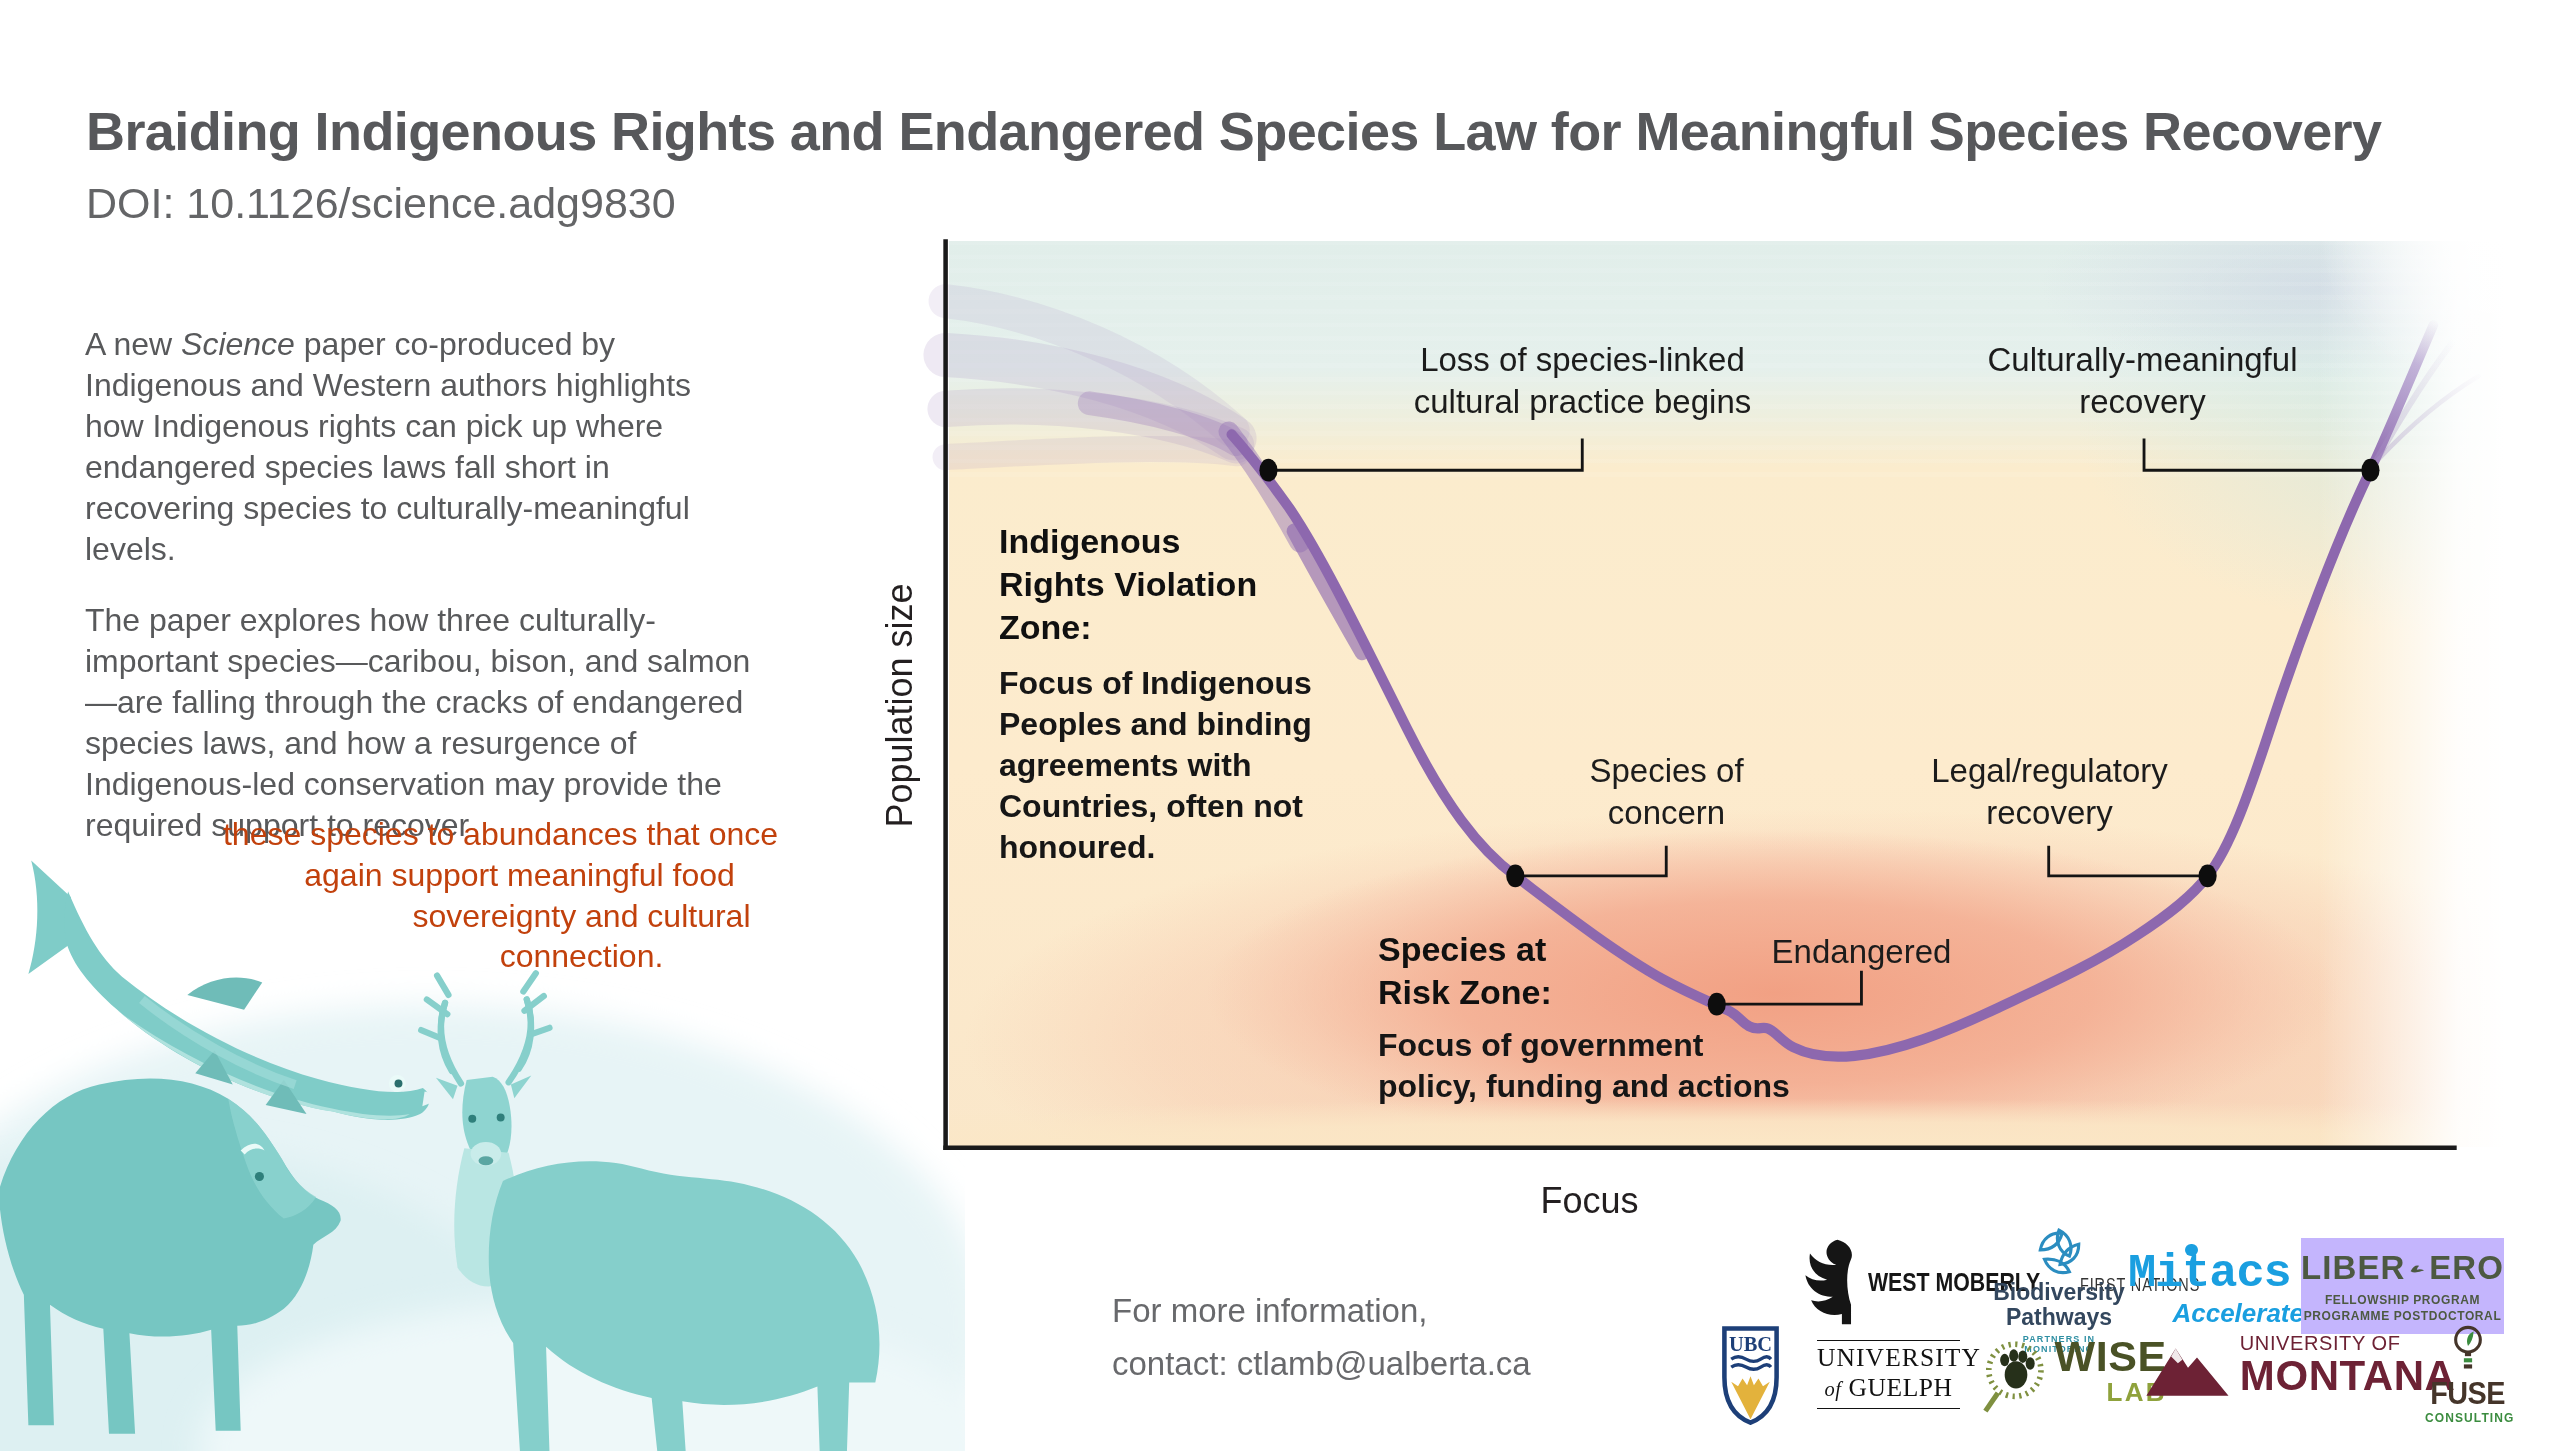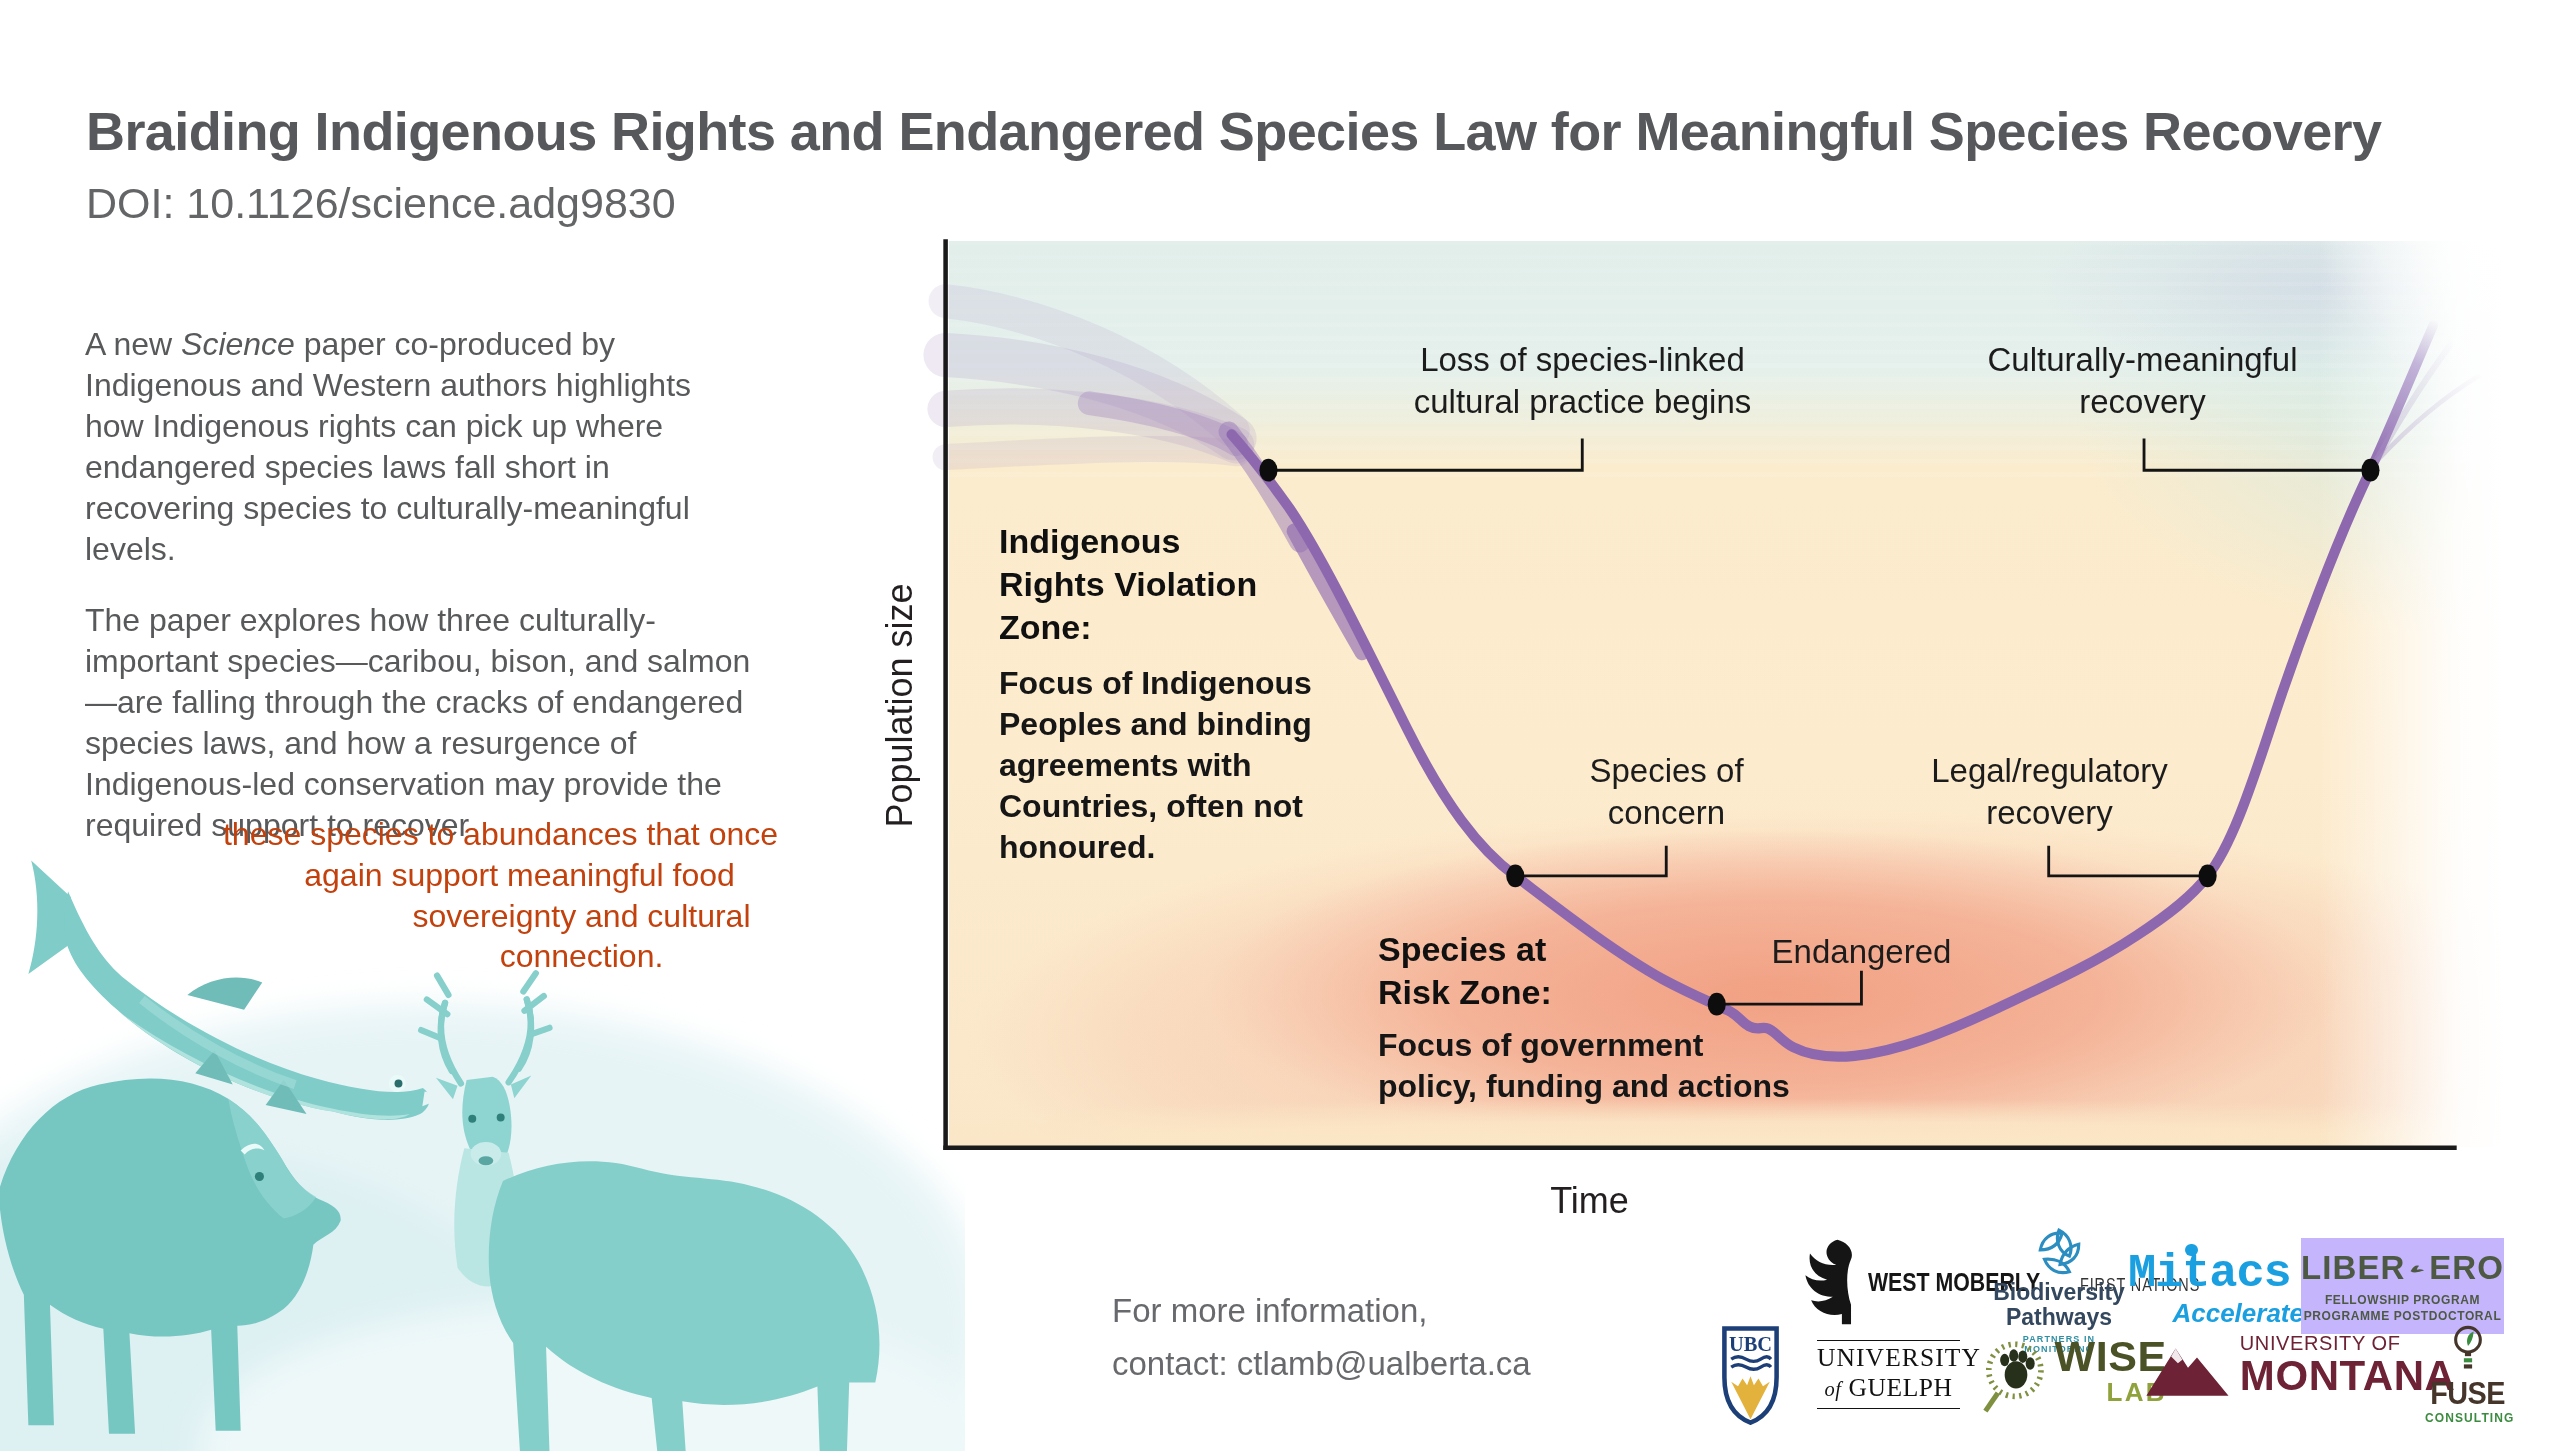--- a/index.html
+++ b/index.html
@@ -280,21 +280,21 @@
   <div class="abs" id="zone-sar">
     <div class="zone-h">Species at</div>
     <div class="zone-h">Risk Zone:</div>
     <div class="zone-d-wrap">
       <div class="zone-d">Focus of government</div>
       <div class="zone-d">policy, funding and actions</div>
     </div>
   </div>
 
   <div class="abs" id="ylabel">Population size</div>
-  <div class="abs" id="xlabel">Time</div>
+  <div class="abs" id="xlabel">Focus</div>
 
   <div class="abs" id="contact">
     <div>For more information,</div>
     <div>contact: ctlamb@ualberta.ca</div>
   </div>
 
   <div class="abs" id="logos">
 
     <div class="logo" id="lg-wm">
       <svg width="57" height="92" viewBox="0 0 100 160">

